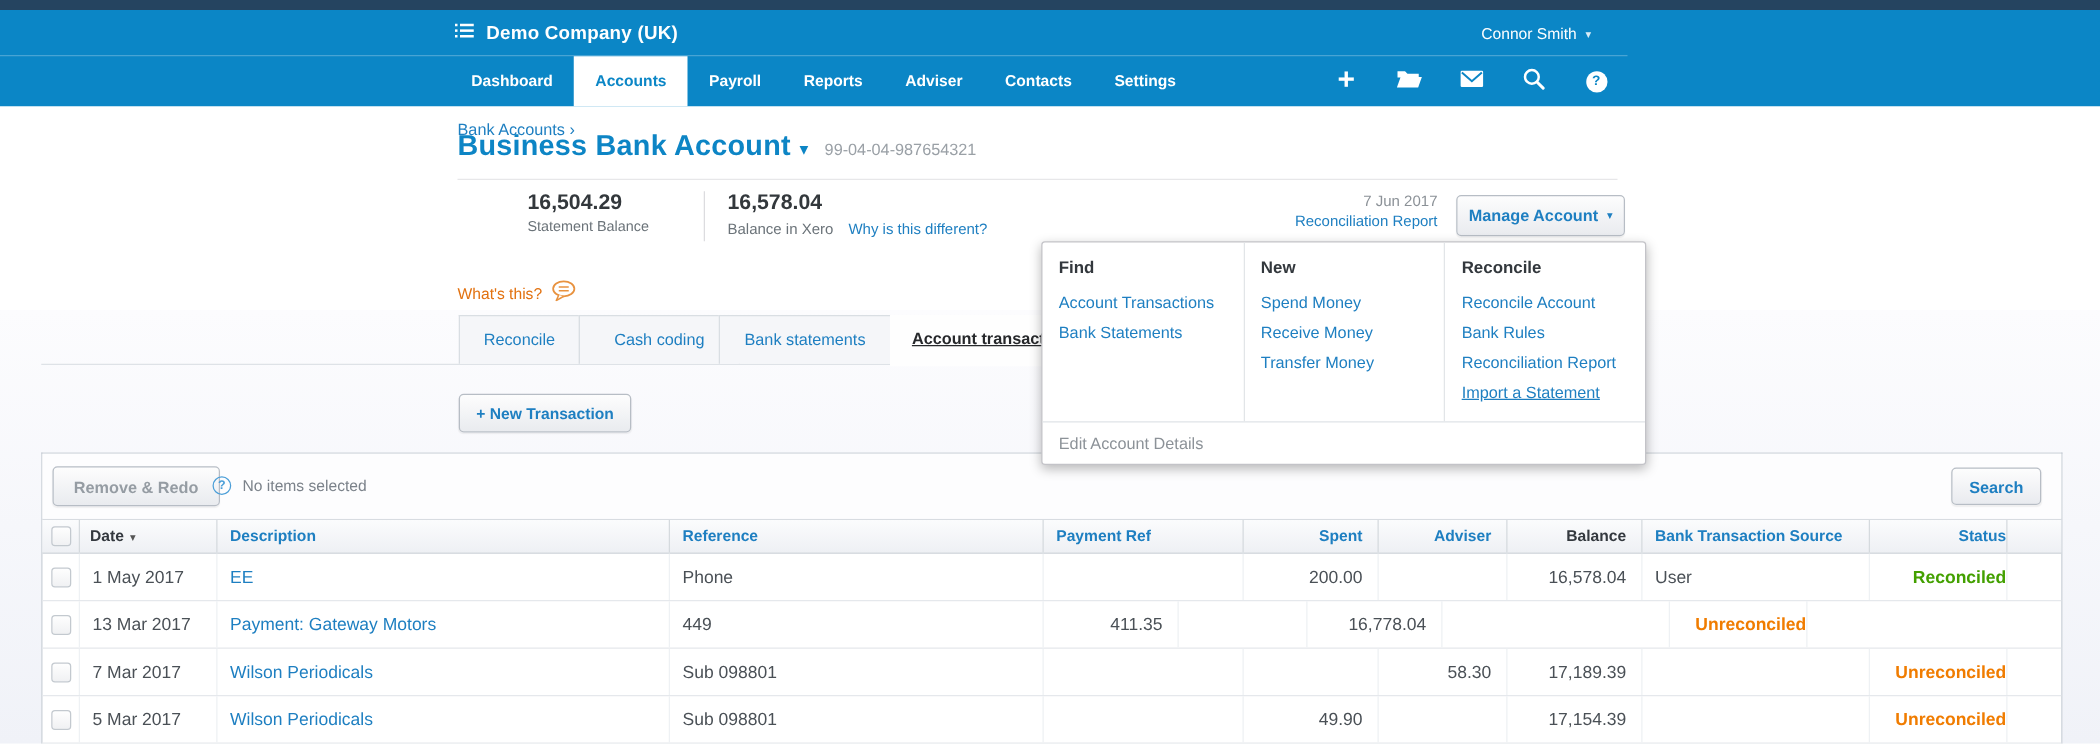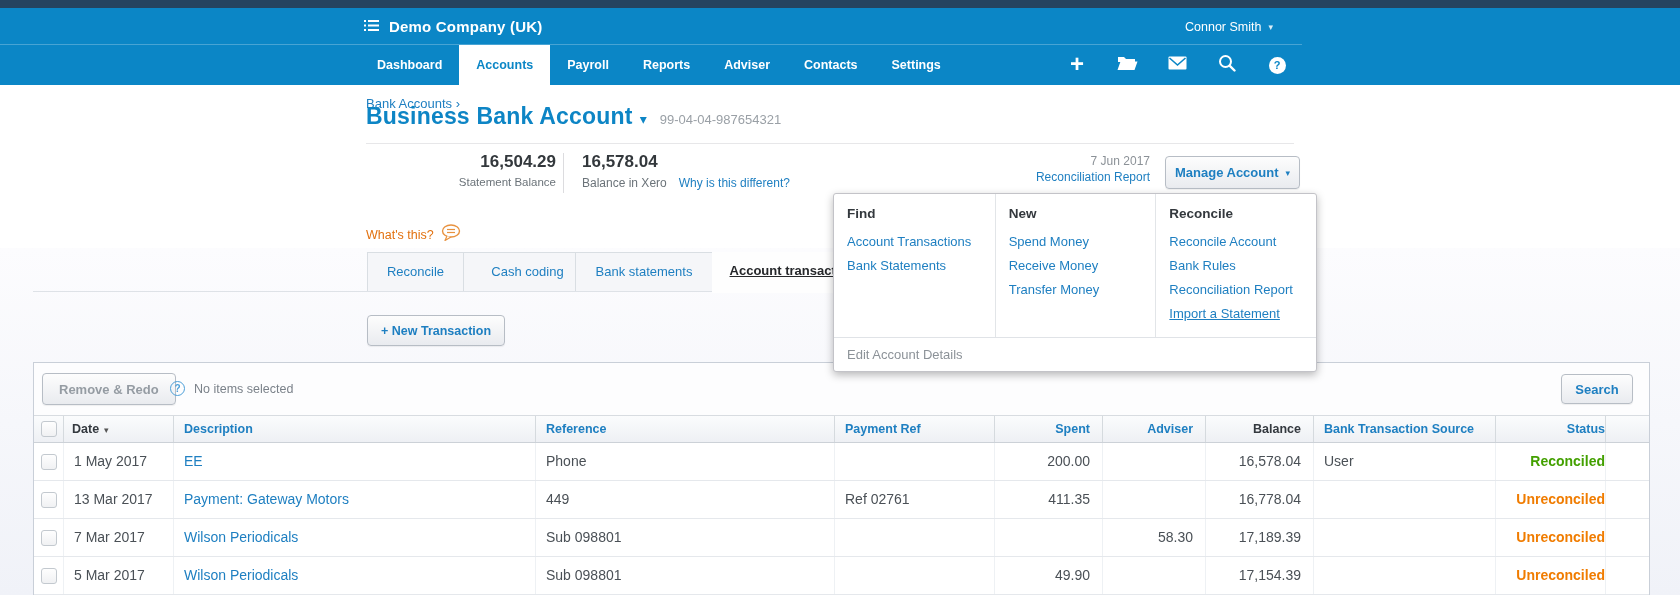--- a/index.html
+++ b/index.html
@@ -26,21 +26,21 @@
                font-size:11px;font-weight:bold;display:flex;align-items:center;justify-content:center;}
 
   
   .lower-band{left:0;top:248px;width:1680px;height:347px;background:linear-gradient(180deg,#fcfcfe,#f0f2f8);}
   .breadcrumb{left:366px;top:96px;font-size:13px;color:#1e7fc1;}
   .title-row{left:366px;top:103px;display:flex;align-items:baseline;}
   .page-title{font-size:23px;font-weight:bold;color:#0d85c5;letter-spacing:.2px;}
   .title-caret{color:#0d85c5;font-size:14px;margin-left:7px;}
   .acct-number{font-size:13px;color:#9aa0a6;margin-left:13px;}
   .head-rule{left:366px;top:143px;width:928px;height:1px;background:#e7e7e9;}
-  .stat-block{left:438px;top:152px;width:118px;text-align:right;}
+  .stat-block{left:422px;top:152px;width:118px;text-align:left;}
   .bal-value{font-size:17px;font-weight:bold;color:#33383c;}
   .bal-label{font-size:11.5px;color:#6b7379;margin-top:4px;}
   .bal-vline{left:563px;top:153px;width:1px;height:40px;background:#dcdcdf;}
   .xero-block{left:582px;top:152px;text-align:left;}
   .xero-label-row{display:flex;margin-top:4px;}
   .why-link{font-size:12px;color:#1e7fc1;margin-left:12px;cursor:pointer;}
   .whats-this{left:366px;top:224px;display:flex;align-items:center;}
   .whats-this-text{font-size:12.5px;color:#e2710f;cursor:pointer;}
   .date-text{left:1030px;top:154px;width:120px;text-align:right;font-size:12px;color:#8b9197;}
   .recon-link{left:1000px;top:170px;width:150px;text-align:right;font-size:12px;color:#1e7fc1;cursor:pointer;}
@@ -267,21 +267,20 @@
       <div class="cell c-extra"></div>
     </div>
 
     <div class="trow">
       <div class="cell cb-cell c-cb">
           <div class="cb"></div>
         </div>
       <div class="cell c-date">13 Mar 2017</div>
       <div class="cell c-desc"><span class="link-blue">Payment: Gateway Motors</span></div>
       <div class="cell c-ref">449</div>
-      <div class="cell c-pref">Ref 02761</div>
       <div class="cell c-spent num">411.35</div>
       <div class="cell c-recv num"></div>
       <div class="cell c-bal num">16,778.04</div>
       <div class="cell c-src"></div>
       <div class="cell c-status"><span class="status-txt" data-status="Unreconciled">Unreconciled</span></div>
       <div class="cell c-extra"></div>
     </div>
 
     <div class="trow">
       <div class="cell cb-cell c-cb">

